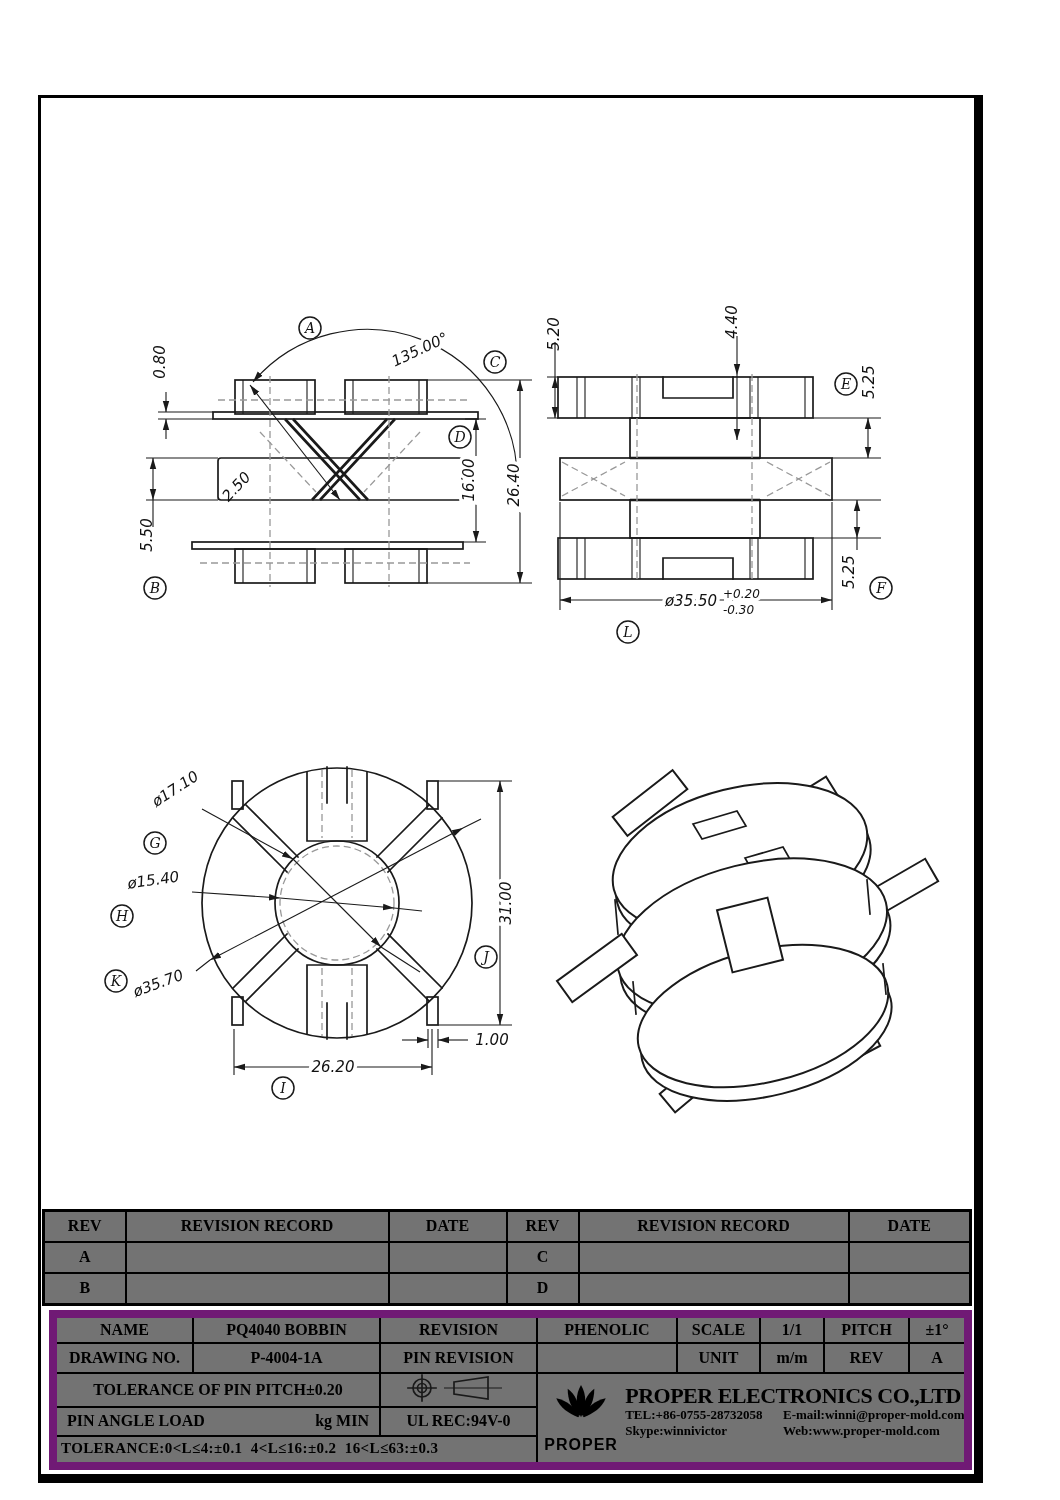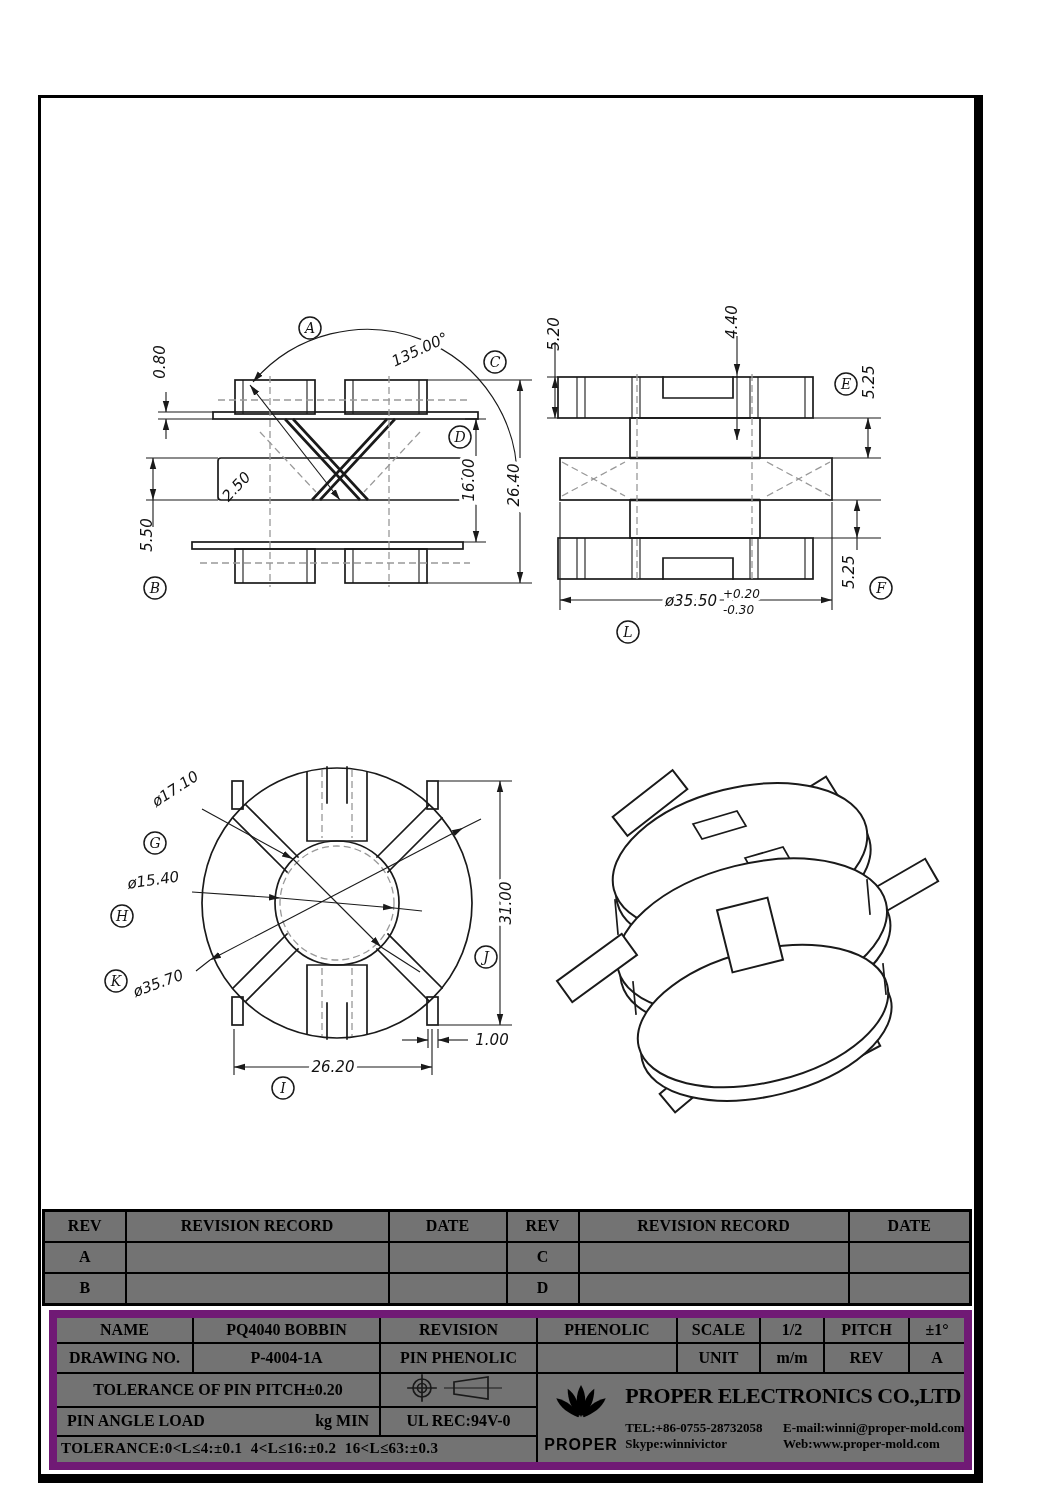--- a/index.html
+++ b/index.html
@@ -25,21 +25,21 @@
   .rev-table{border:3px solid #000;}
   .tb{border:8px solid #701a75;}
   td{border:2px solid #000;padding:0;text-align:center;vertical-align:middle;
      font-weight:bold;color:#000;font-size:16px;line-height:1.05;overflow:hidden;white-space:nowrap;}
   .rev-table td{height:29px;}
   .pinrow{display:flex;justify-content:space-between;padding:0 10px;align-items:center;height:100%;}
   .tolrow{white-space:pre;font-size:15px;letter-spacing:.4px;text-align:left;padding-left:4px;}
   .company{display:flex;align-items:stretch;gap:4px;padding:2px 3px;}
   .logo{width:92px;display:flex;flex-direction:column;align-items:center;justify-content:center;}
   .logoword{font-family:"Liberation Sans",sans-serif;font-weight:bold;font-size:16px;letter-spacing:1px;margin-top:16px;}
-  .cright{flex:1;display:flex;flex-direction:column;justify-content:space-between;padding:1px 0;}
+  .cright{flex:1;display:flex;flex-direction:column;justify-content:flex-start;padding:1px 0;}
   .cname{font-size:22px;font-weight:bold;letter-spacing:-.5px;line-height:1.05;text-align:left;}
   .contacts{display:grid;grid-template-columns:47% 53%;grid-auto-rows:16px;font-size:13px;
             text-align:left;line-height:15px;}
 </style>
 </head>
 <body>
 
 <div class="sheet">
 <div class="frame">
 
@@ -318,28 +318,28 @@
           <col style="width:85px">
           <col style="width:59px">
         </colgroup>
     <tbody>
           <tr style="height:29px">
       <td>NAME</td>
       <td>PQ4040 BOBBIN</td>
       <td>REVISION</td>
       <td>PHENOLIC</td>
       <td>SCALE</td>
-      <td>1/2</td>
+      <td>1/1</td>
       <td>PITCH</td>
       <td>±1°</td>
     </tr>
     <tr style="height:30px">
       <td>DRAWING NO.</td>
       <td>P-4004-1A</td>
-      <td>PIN PHENOLIC</td>
+      <td>PIN REVISION</td>
       <td></td>
       <td>UNIT</td>
       <td>m/m</td>
       <td>REV</td>
       <td>A</td>
     </tr>
     <tr style="height:30px">
       <td colspan="2">TOLERANCE OF PIN PITCH±0.20</td>
       <td>
         <svg width="153" height="28" viewBox="0 0 153 28">

